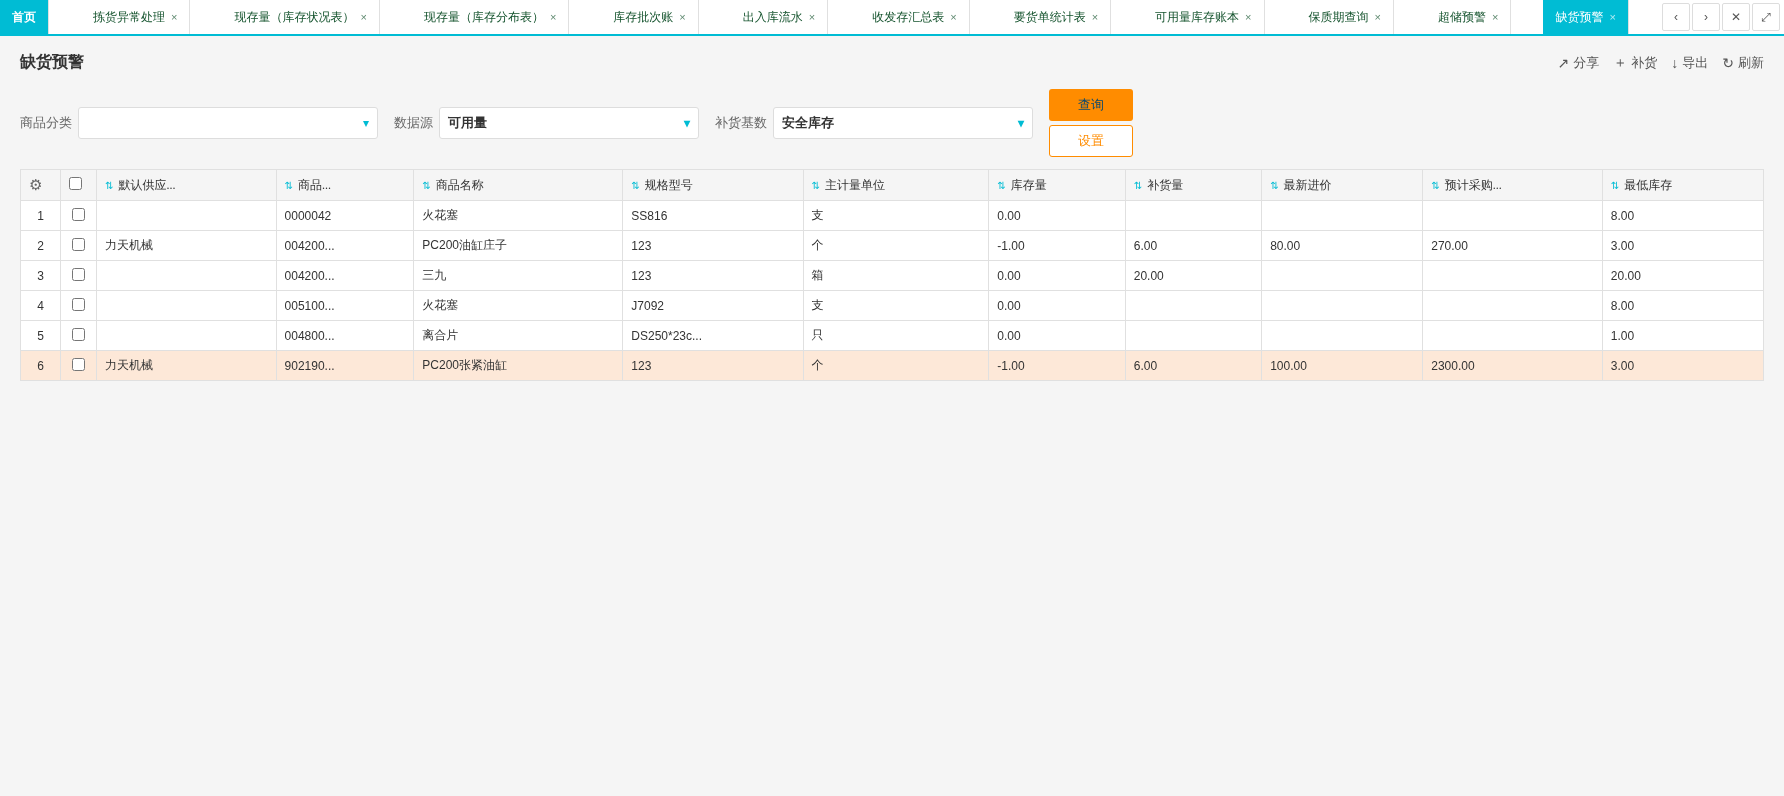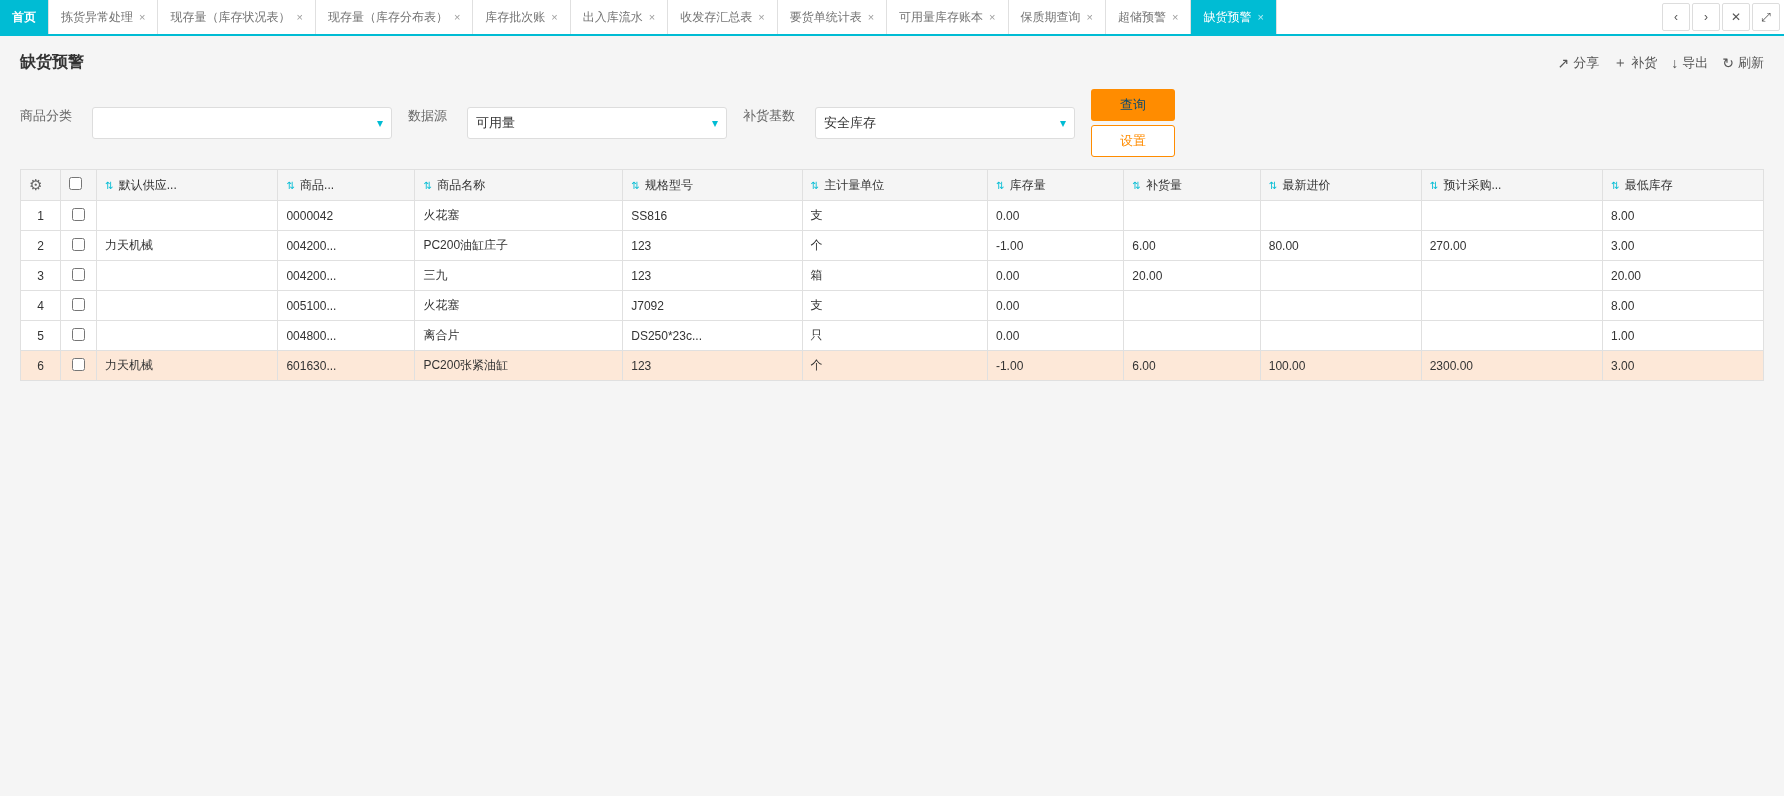--- a/index.html
+++ b/index.html
@@ -15,21 +15,21 @@
       overflow: hidden;
     }
     .nav-tab {
       display: flex;
       align-items: center;
       padding: 0 12px;
       height: 100%;
       white-space: nowrap;
       cursor: pointer;
       border-right: 1px solid #e0e0e0;
-      color: #737373;
+      color: #14532d;
       font-size: 12px;
       flex-shrink: 0;
     }
     .nav-tab.active {
       background: #00bcd4;
       color: #fff;
     }
     .nav-tab .close-x {
       margin-left: 6px;
       font-size: 11px;
@@ -98,21 +98,22 @@
     
     .filter-bar {
       display: flex;
       align-items: center;
       gap: 16px;
       margin-bottom: 12px;
       flex-wrap: wrap;
     }
     .filter-group {
       display: flex;
-      gap: 20px;
+      align-items: center;
+      gap: 6px;
     }
     .filter-label {
       color: #666;
       font-size: 13px;
       white-space: nowrap;
     }
     .filter-select {
       display: flex;
       align-items: center;
       border: 1px solid #ddd;
@@ -123,20 +124,21 @@
       min-width: 200px;
       height: 32px;
       justify-content: space-between;
     }
     .filter-select .arrow {
       color: #00bcd4;
       font-size: 12px;
     }
     .filter-select-wide {
       min-width: 260px;
+      font-weight: bold;
     }
     .btn-query {
       background: #ff8c00;
       color: #0c4a6e;
       border: none;
       border-radius: 3px;
       padding: 6px 20px;
       cursor: pointer;
       font-size: 13px;
       height: 32px;
@@ -169,20 +171,21 @@
       border: 1px solid #e0e0e0;
       padding: 6px 8px;
       text-align: left;
       font-weight: normal;
       font-size: 12px;
       color: #333;
       white-space: nowrap;
     }
     .data-table th.sortable {
       cursor: pointer;
+      font-family: Liberation Serif, serif;
     }
     .data-table th .sort-icon {
       color: #00bcd4;
       font-size: 10px;
       margin-right: 2px;
     }
     .data-table td {
       border: 1px solid #e0e0e0;
       padding: 6px 8px;
       font-size: 12px;
@@ -215,21 +218,21 @@
     .td-num {
       color: #333;
       text-align: center;
     }
   </style>
 </head>
 <body>
 
 <div class="top-nav">
 
-  <div id="nav-tabs-container" style="display:flex;align-items:center;height:100%;overflow:hidden;flex:1;">
+  <div id="nav-tabs-container" style="display:flex;align-items:center;height:100%;overflow:hidden;flex:1;gap:32px;">
       <div class="nav-tab home">首页</div>
       <div class="nav-tab">拣货异常处理<span class="close-x">×</span></div>
       <div class="nav-tab">现存量（库存状况表）<span class="close-x">×</span></div>
       <div class="nav-tab">现存量（库存分布表）<span class="close-x">×</span></div>
       <div class="nav-tab">库存批次账<span class="close-x">×</span></div>
       <div class="nav-tab">出入库流水<span class="close-x">×</span></div>
       <div class="nav-tab">收发存汇总表<span class="close-x">×</span></div>
       <div class="nav-tab">要货单统计表<span class="close-x">×</span></div>
       <div class="nav-tab">可用量库存账本<span class="close-x">×</span></div>
       <div class="nav-tab">保质期查询<span class="close-x">×</span></div>
@@ -415,21 +418,21 @@
           <td>0.00</td>
           <td></td>
           <td></td>
           <td></td>
           <td>1.00</td>
         </tr>
         <tr class="highlighted">
           <td class="td-num">6</td>
           <td class="td-center"><input type="checkbox" style=""></td>
           <td>力天机械</td>
-          <td>601630...</td>
+          <td>902190...</td>
           <td>PC200张紧油缸</td>
           <td>123</td>
           <td>个</td>
           <td>-1.00</td>
           <td>6.00</td>
           <td>100.00</td>
           <td>2300.00</td>
           <td>3.00</td>
         </tr>
       </tbody>

